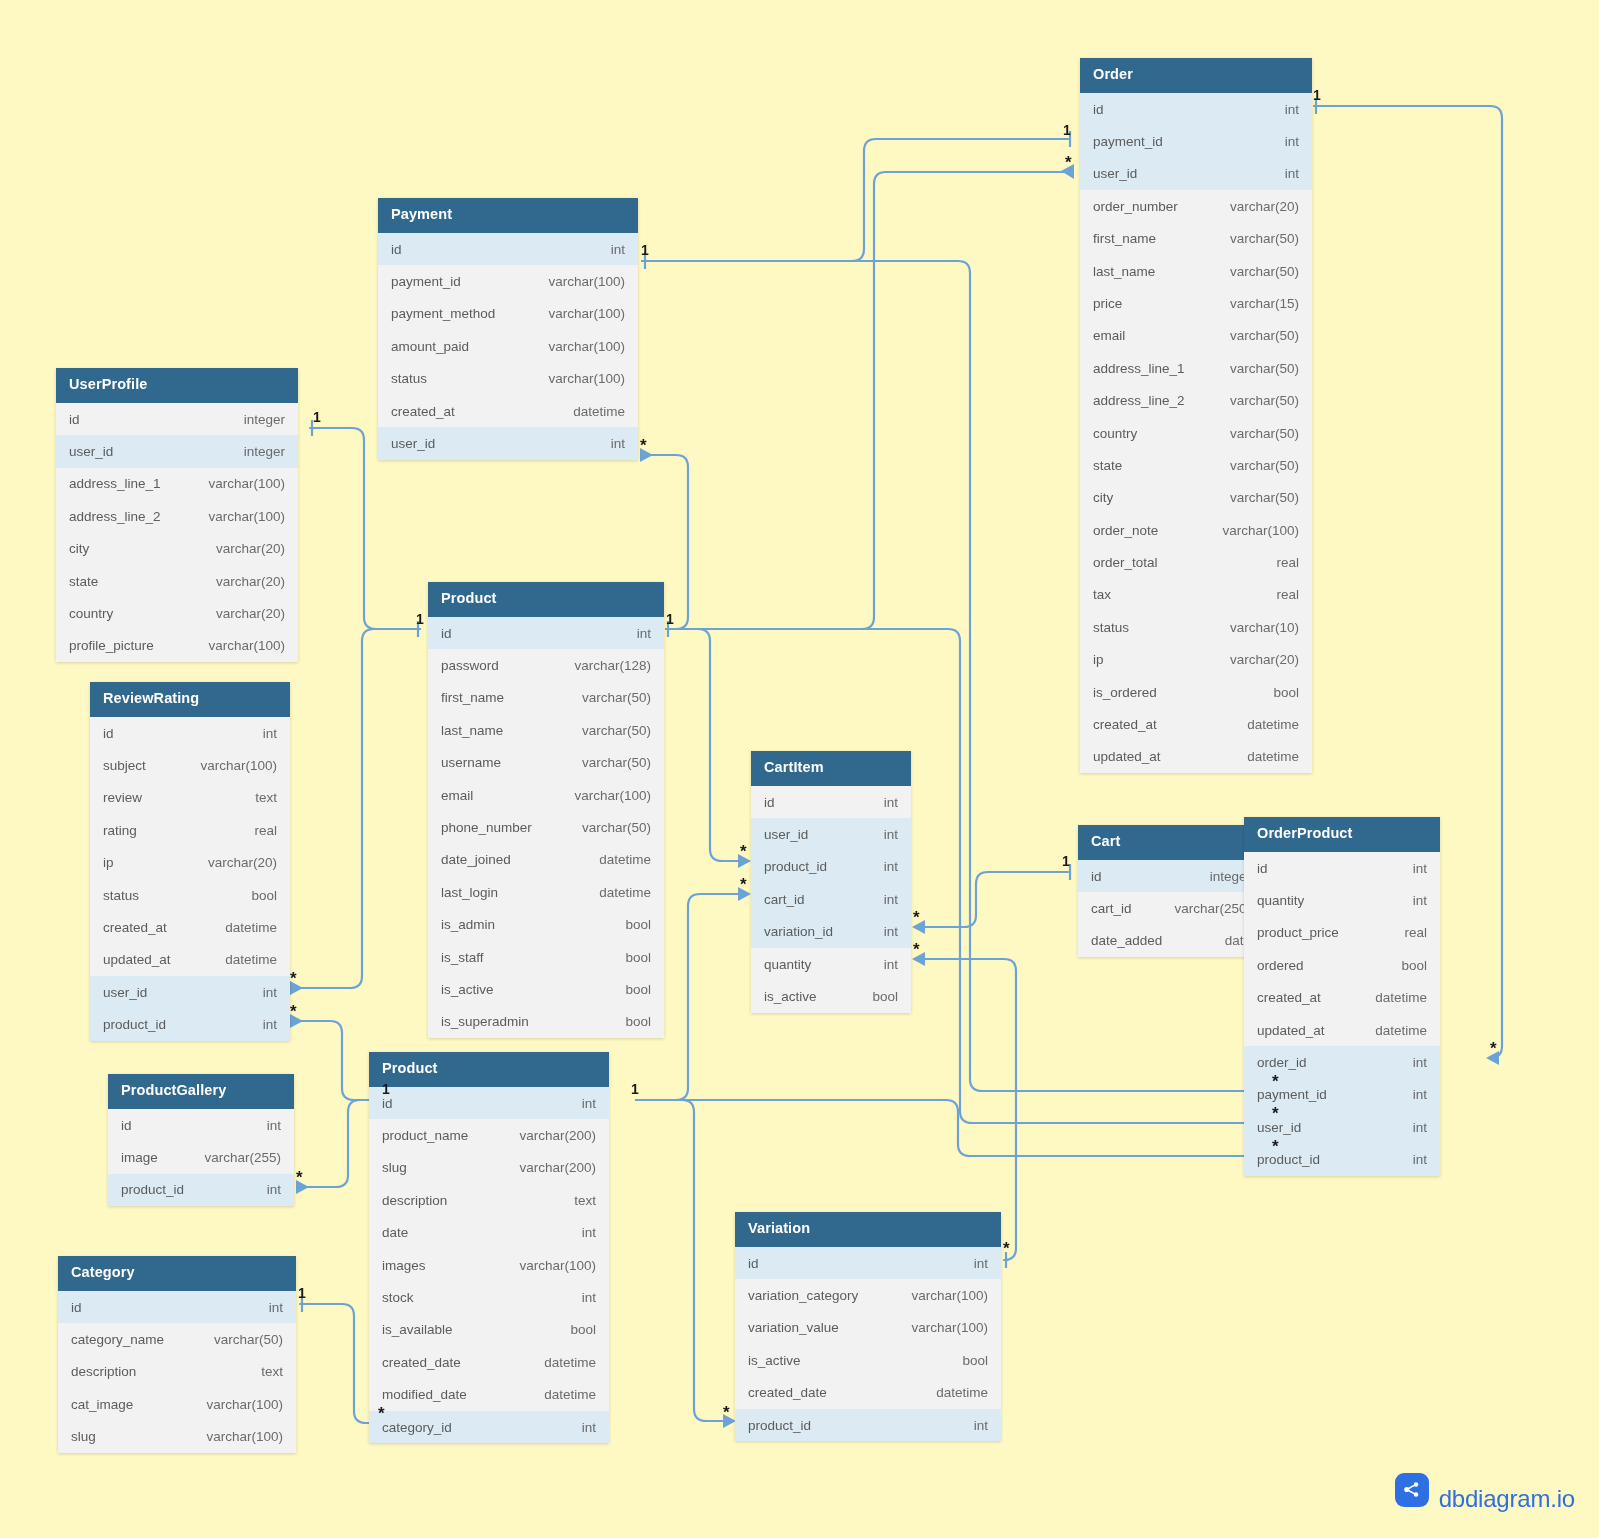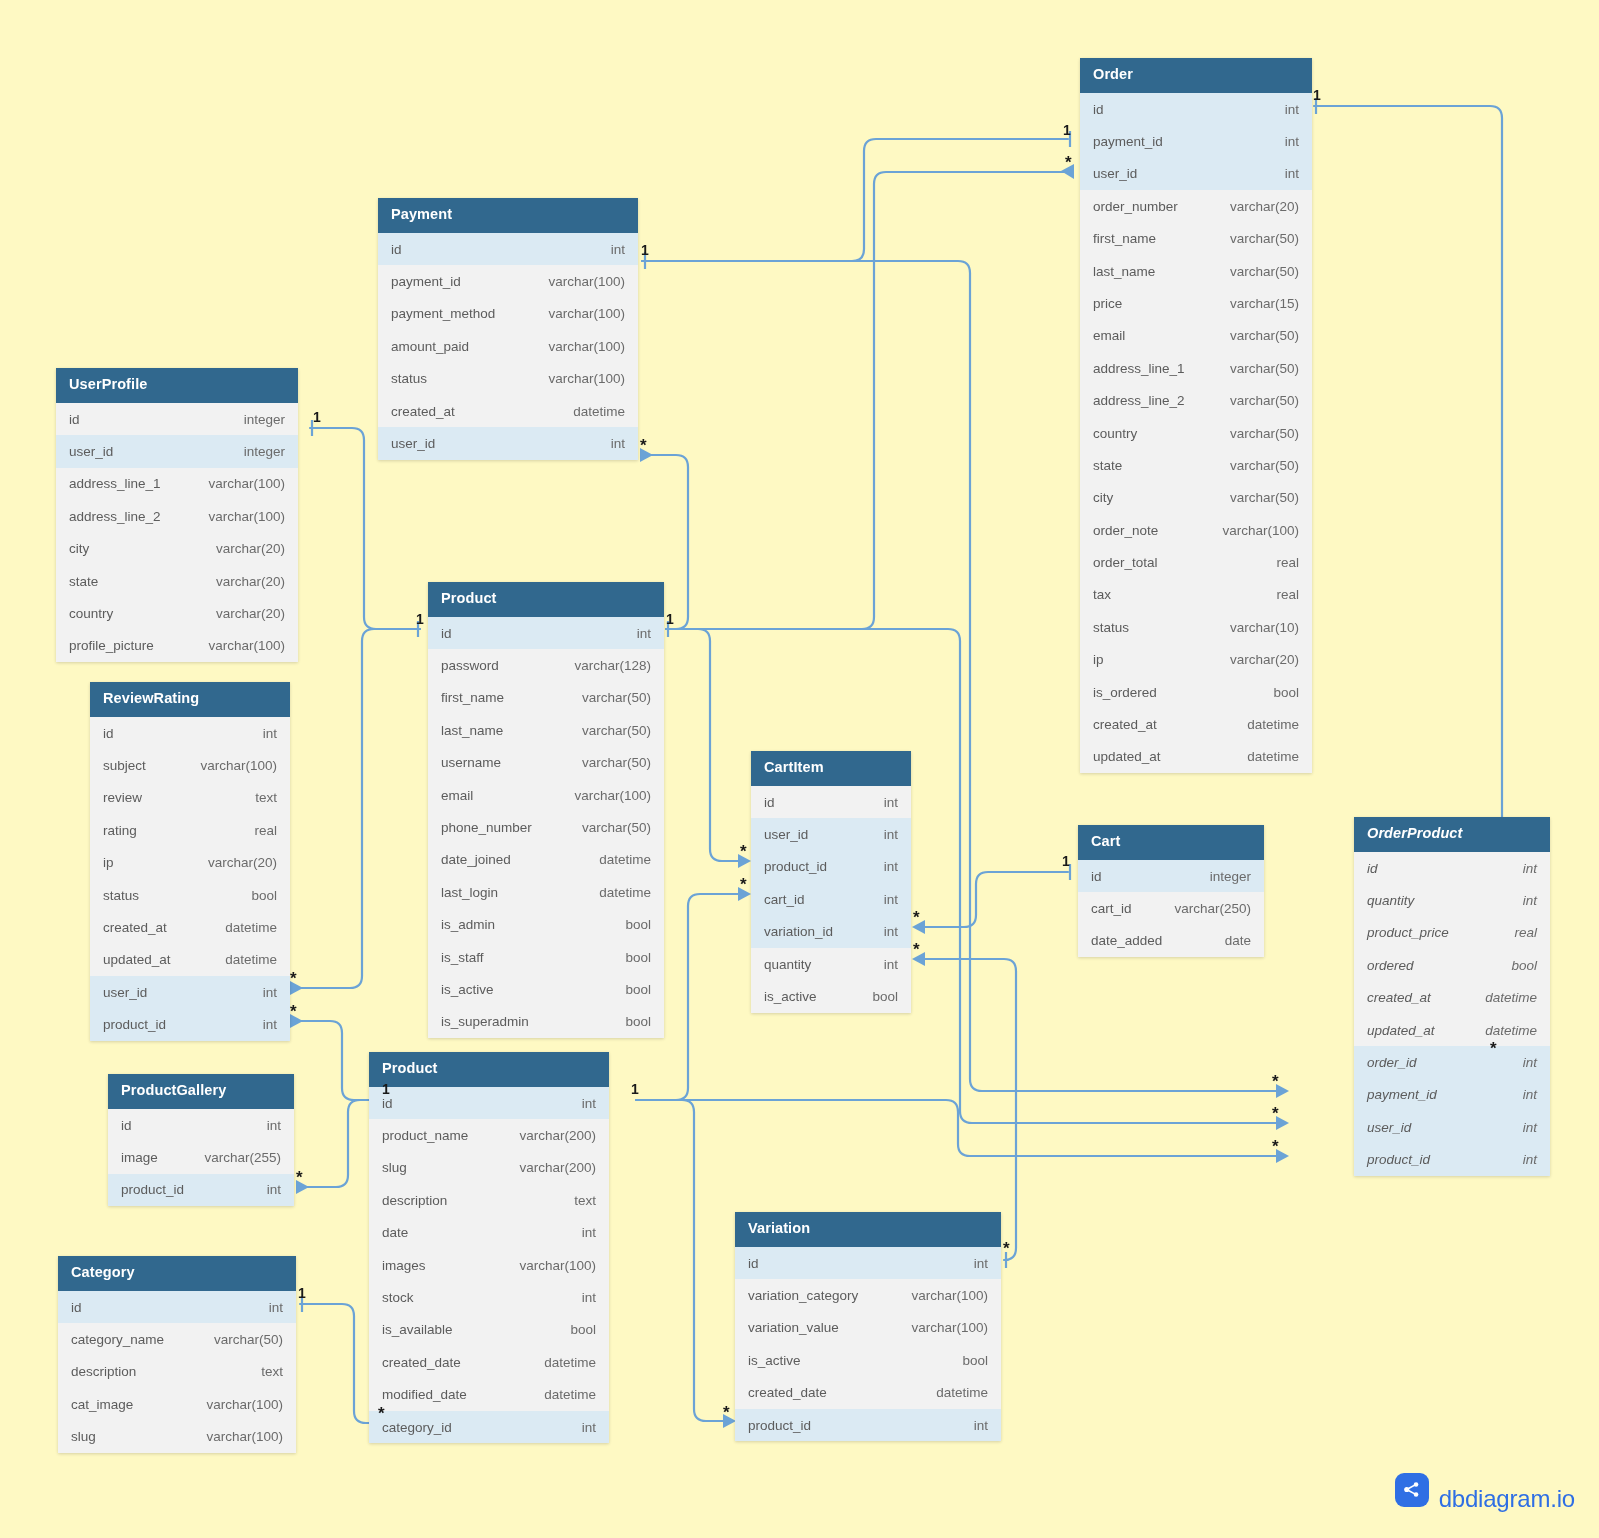--- a/index.html
+++ b/index.html
@@ -570,21 +570,21 @@
         </div>
         <div class="row">
           <span class="fname">cart_id</span>
           <span class="ftype">varchar(250)</span>
         </div>
         <div class="row">
           <span class="fname">date_added</span>
           <span class="ftype">date</span>
         </div>
       </div>
-      <div class="tbl" style="left: 1354px; top: 817px; width: 196px; font-style: italic;">
+      <div class="tbl" style="left: 1244px; top: 817px; width: 196px;">
         <div class="tbl-head">OrderProduct</div>
         <div class="row">
           <span class="fname">id</span>
           <span class="ftype">int</span>
         </div>
         <div class="row">
           <span class="fname">quantity</span>
           <span class="ftype">int</span>
         </div>
         <div class="row">

